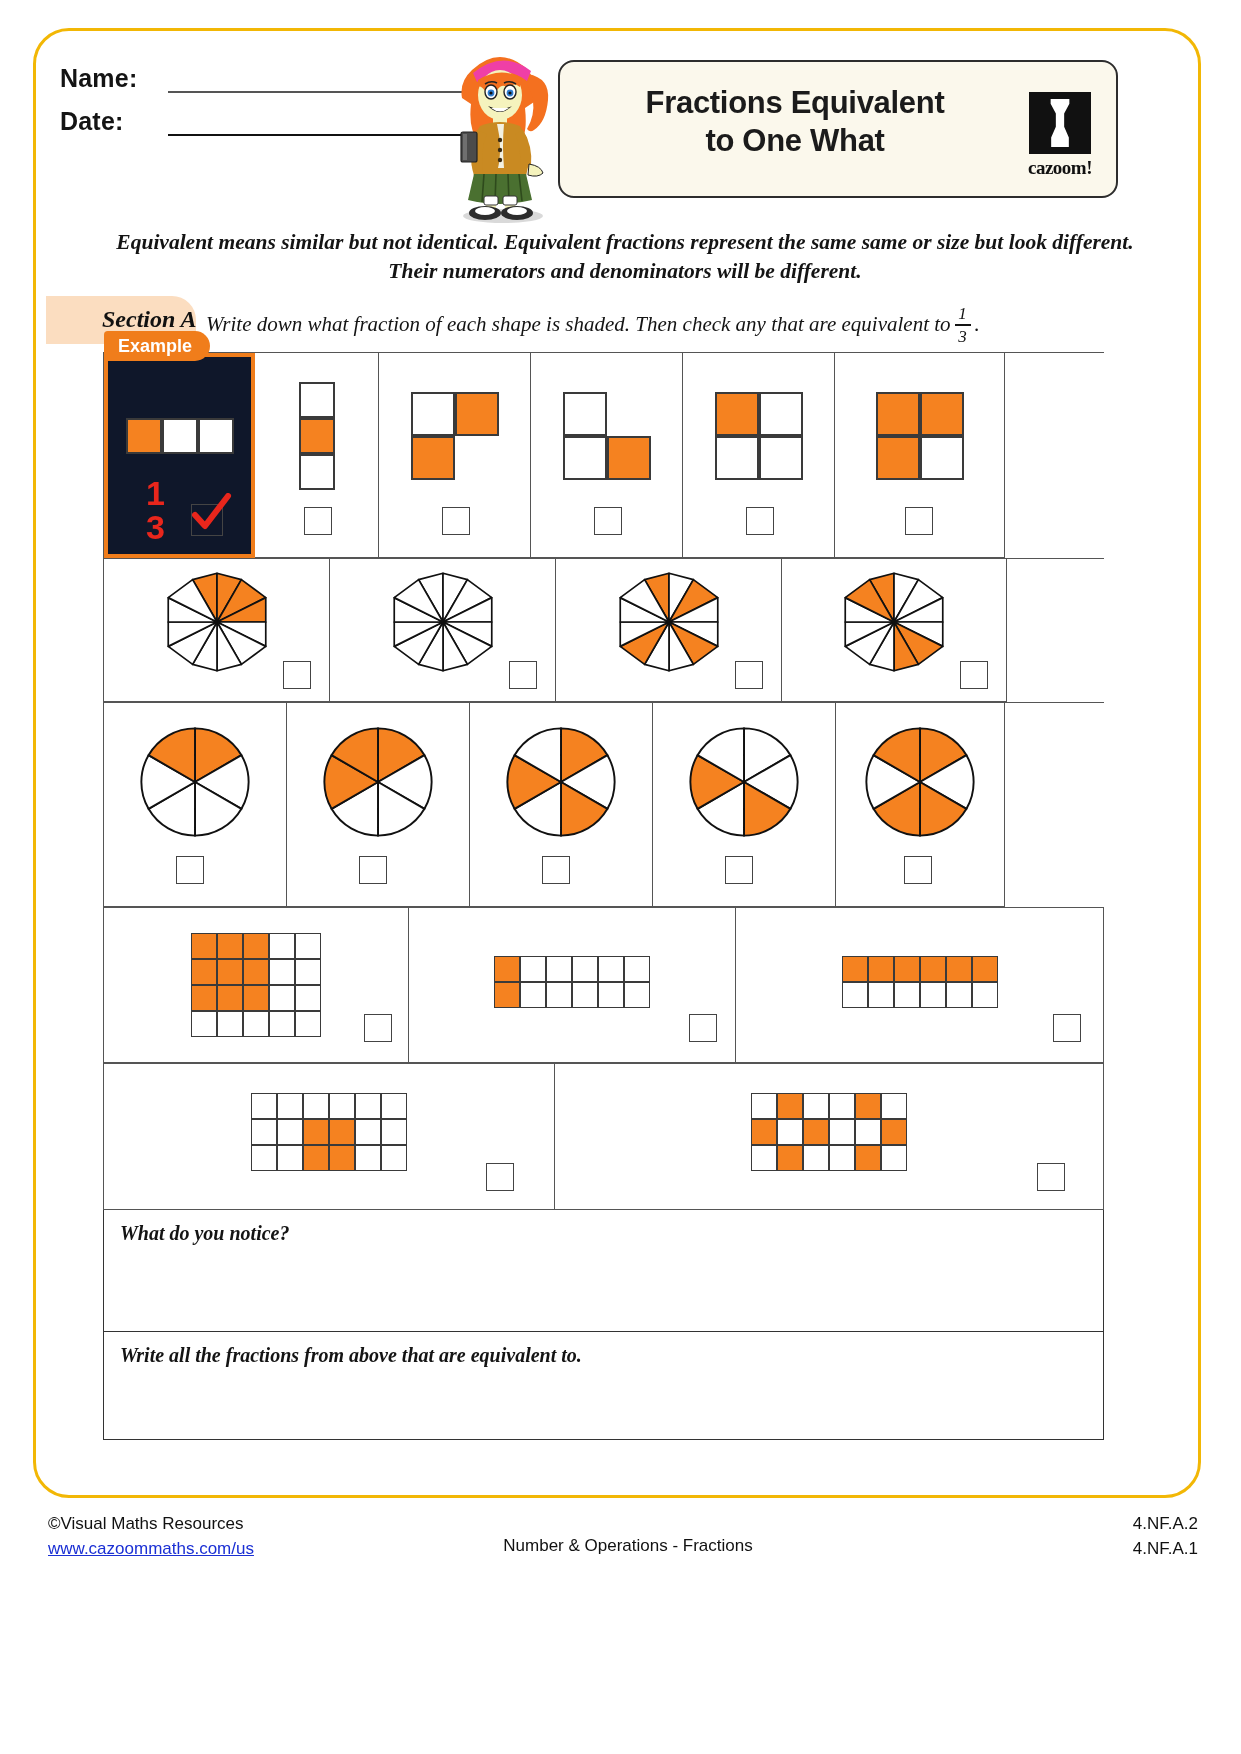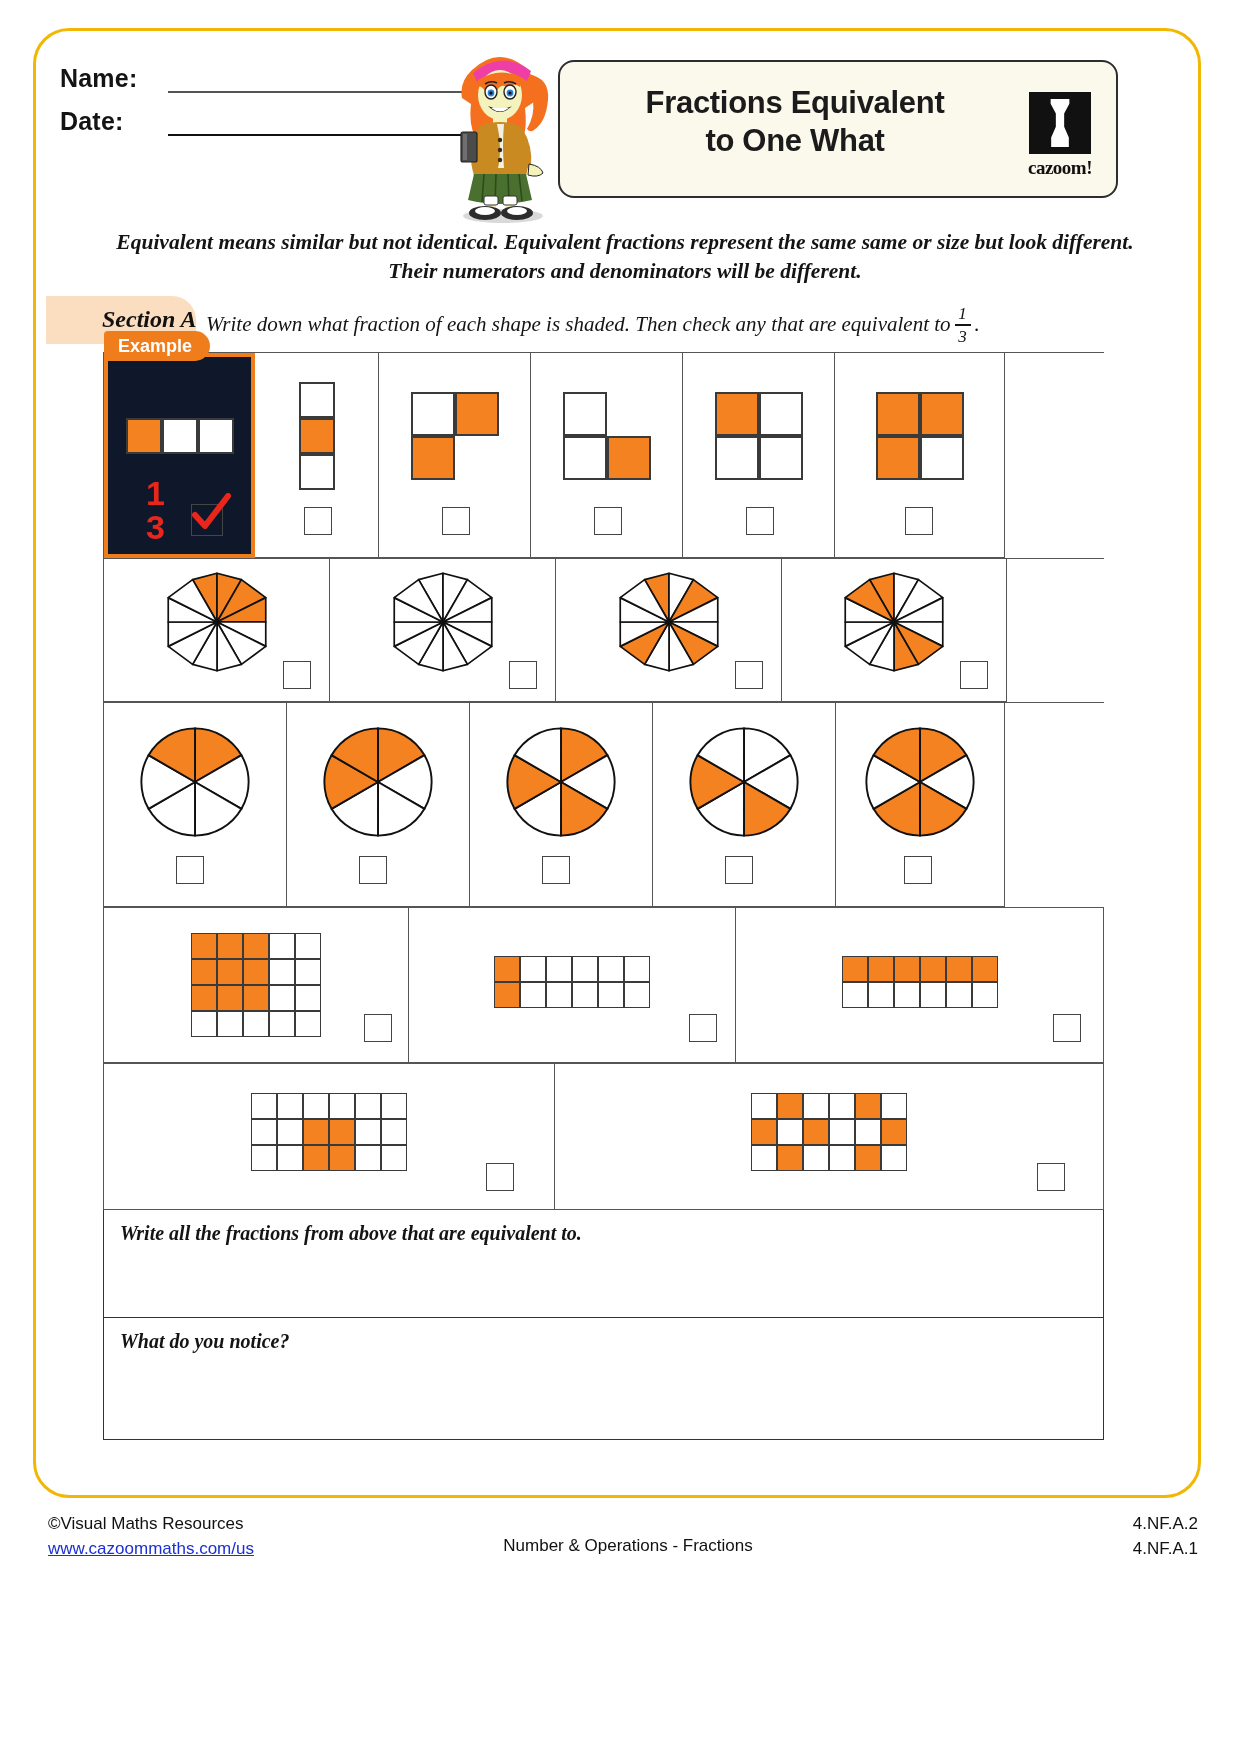--- a/index.html
+++ b/index.html
@@ -610,26 +610,26 @@
             <div class="sq"></div>
             <div class="sq"></div>
             <div class="sq on"></div>
             <div class="sq"></div>
         </div>
       </div>
       <div class="answerbox" style="right:38px;bottom:18px;"></div>
     </div>
   </div>
 
+  <div class="writebox" style="height:122px;">
+    <div class="wlabel">What do you notice?</div>
+  </div>
+
   <div class="writebox" style="height:108px;">
     <div class="wlabel">Write all the fractions from above that are equivalent to.</div>
-  </div>
-
-  <div class="writebox" style="height:122px;">
-    <div class="wlabel">What do you notice?</div>
   </div>
 </div>
 
 <div class="footer">
   <div class="f-left">
     <div>©Visual Maths Resources</div>
     <a href="#">www.cazoommaths.com/us</a>
   </div>
   <div class="f-mid">Number &amp; Operations - Fractions</div>
   <div class="f-right">

